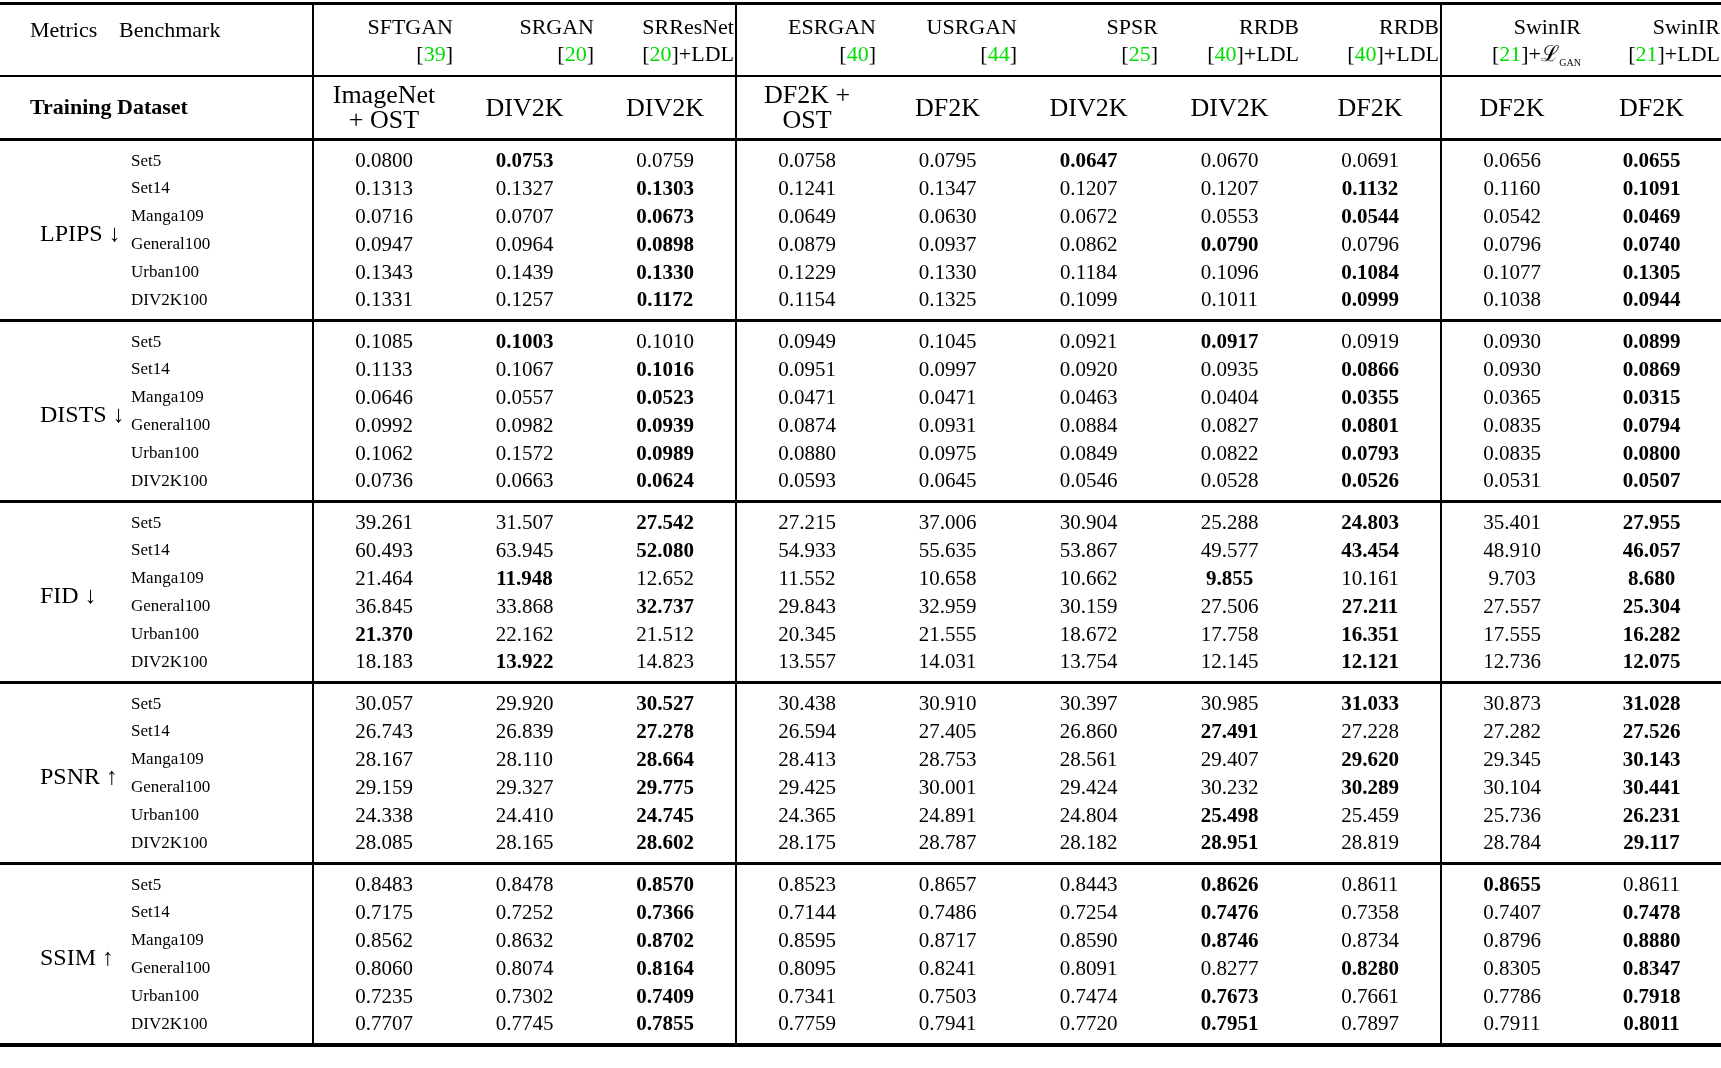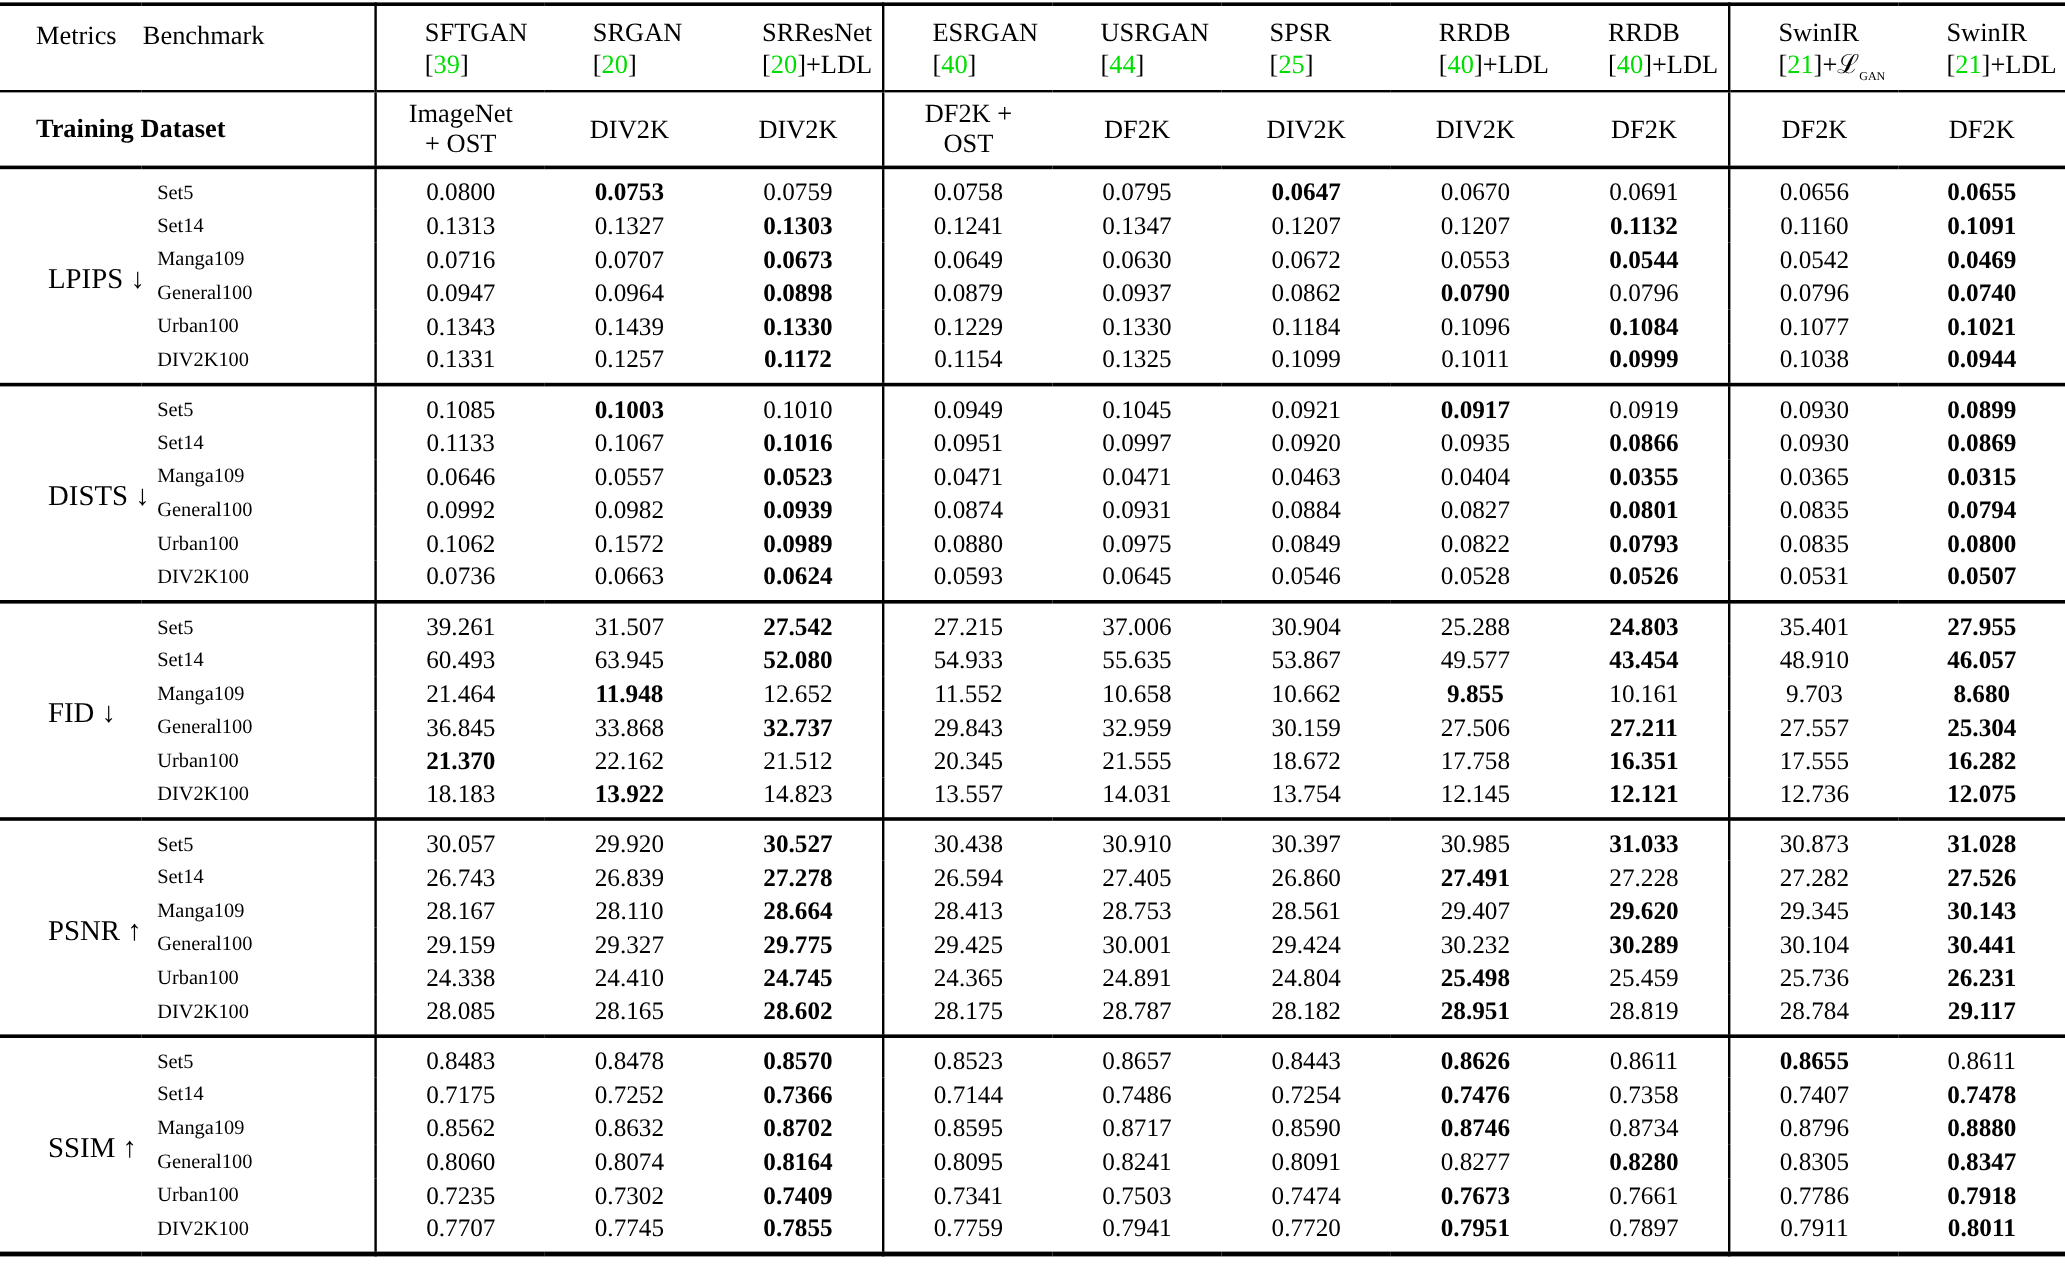--- a/index.html
+++ b/index.html
@@ -17,22 +17,22 @@
   thead tr.methods-row  { height: 72px; border-bottom: 2px solid #000; }
   thead tr.training-row { height: 64px; border-bottom: 3px solid #000; }
   th { font-weight: normal; }
   .c-metrics, .c-bench {
     font-size: 22px; text-align: left; vertical-align: top; padding-top: 12px; margin-left: 46px;
   }
   .c-metrics { padding-left: 30px; }
   .c-training {
     font-size: 22px; text-align: left; padding-left: 30px; vertical-align: middle; font-weight: bold;
   }
-  .mh { font-size: 22px; text-align: left; vertical-align: middle; line-height: 27px; padding-left: 40px; }
-  .ds { font-size: 22px; text-align: center; vertical-align: middle; line-height: 25px; }
+  .mh { font-size: 22px; text-align: right; vertical-align: middle; line-height: 27px; padding-left: 40px; }
+  .ds { font-size: 26px; text-align: center; vertical-align: middle; line-height: 25px; }
   sub.gan { font-size: 10px; line-height: 0; }
   .sep { border-left: 2px solid #000; }
   tbody.block { border-top: 3px solid #000; }
   tbody.block tr { height: 28px; }
   tbody.block tr:first-child td { padding-top: 7px; }
   tbody.block tr:last-child  td { padding-bottom: 7px; }
   td.metric {
     font-size: 24px; text-align: left; padding-left: 40px;
     vertical-align: middle; white-space: nowrap;
   }
@@ -198,21 +198,21 @@
           <td class="bench">Urban100</td>
           <td class="val sep">0.1343</td>
           <td class="val">0.1439</td>
           <td class="val best">0.1330</td>
           <td class="val sep">0.1229</td>
           <td class="val">0.1330</td>
           <td class="val">0.1184</td>
           <td class="val">0.1096</td>
           <td class="val best">0.1084</td>
           <td class="val sep">0.1077</td>
-          <td class="val best">0.1021</td>
+          <td class="val best">0.1305</td>
         </tr>
         <tr>
           <td class="bench">DIV2K100</td>
           <td class="val sep">0.1331</td>
           <td class="val">0.1257</td>
           <td class="val best">0.1172</td>
           <td class="val sep">0.1154</td>
           <td class="val">0.1325</td>
           <td class="val">0.1099</td>
           <td class="val">0.1011</td>

